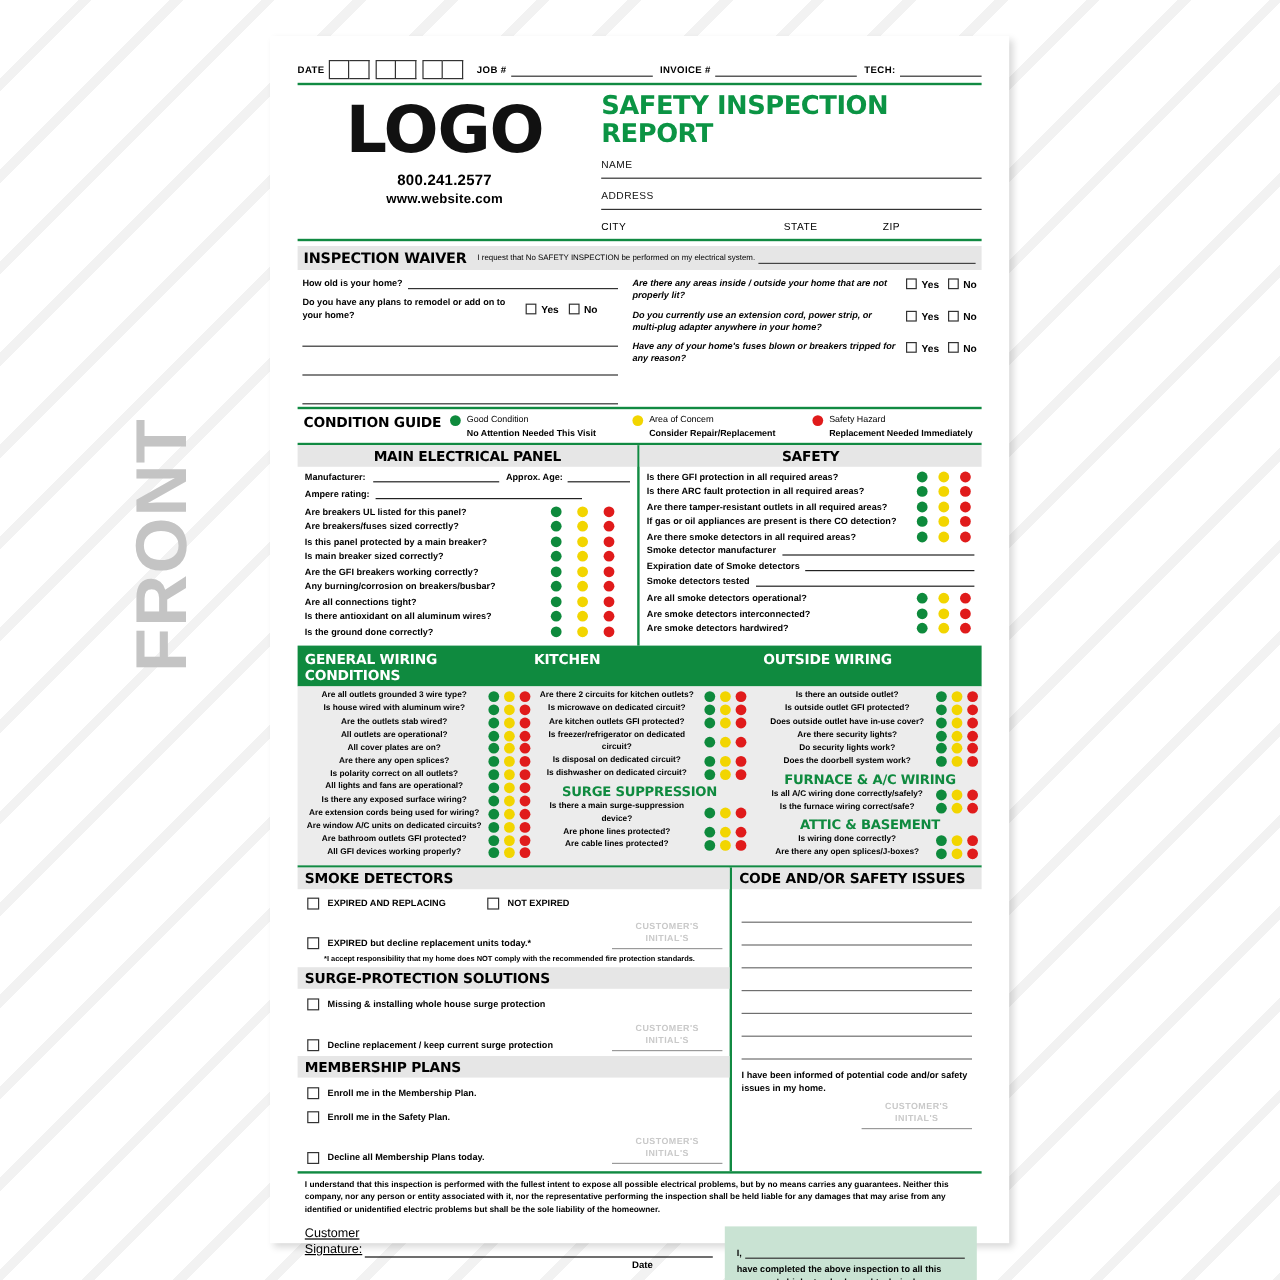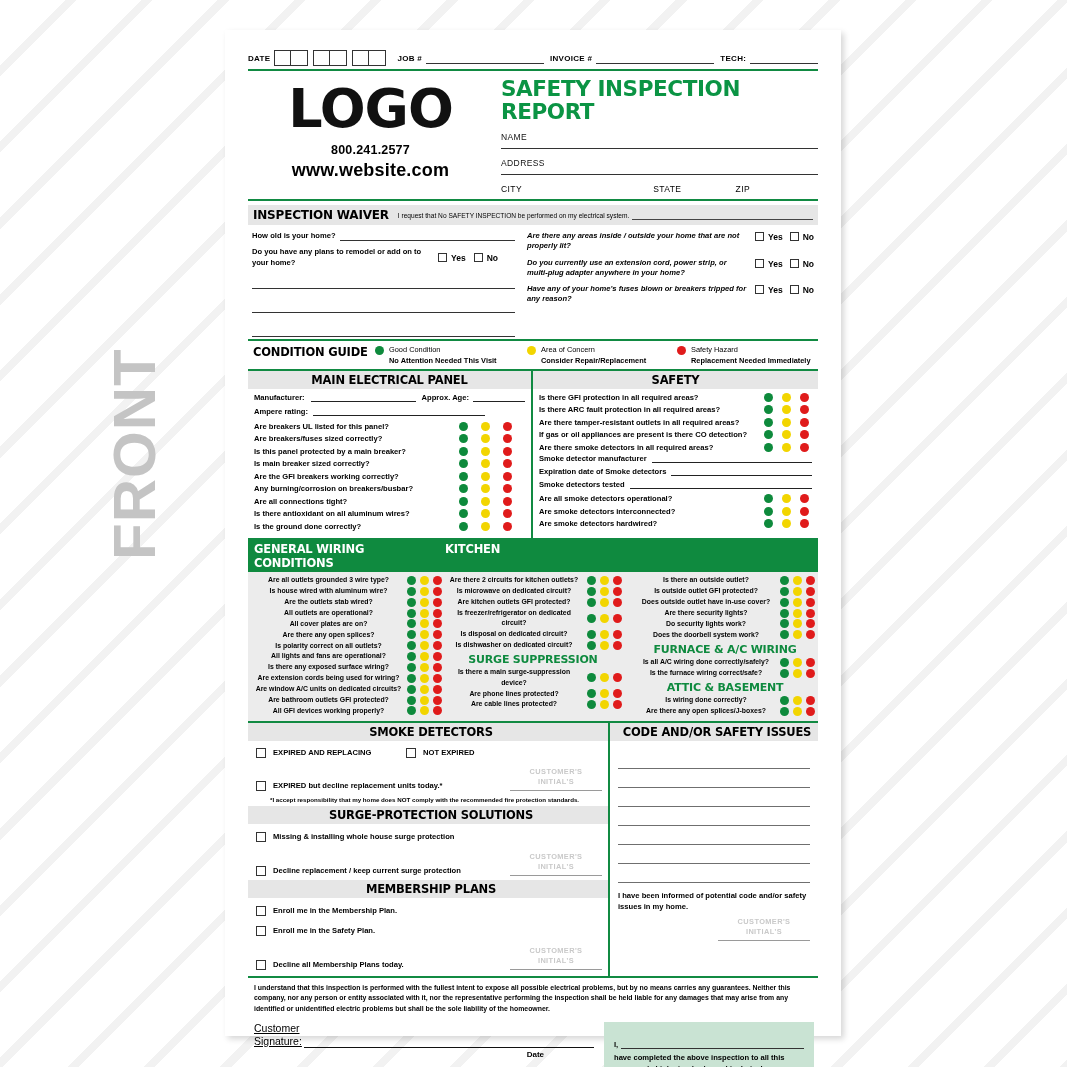--- a/index.html
+++ b/index.html
@@ -56,21 +56,21 @@
 
   
   #header{ display:flex; margin-top:7px; }
   #logo-col{ width:245px; text-align:center; padding-top:4px; }
   #logo-text{
     font-family:"DejaVu Sans", sans-serif;
     font-size:54px; font-weight:bold; letter-spacing:-1px; line-height:1;
     color:#111;
   }
   #logo-phone{ font-size:12.5px; font-weight:bold; margin-top:7px; letter-spacing:.2px; }
-  #logo-web{ font-size:18px; font-weight:bold; margin-top:3px; letter-spacing:.2px; }
+  #logo-web{ font-size:11px; font-weight:bold; margin-top:3px; letter-spacing:.2px; }
   #title-col{ flex:1; padding-left:8px; }
   #report-title{
     font-family:"DejaVu Sans", sans-serif;
     font-size:21.5px; font-weight:bold; color:#0b9444;
     letter-spacing:-.4px; line-height:1.05;
   }
   .hfield{ margin-top:9px; }
   .hfield .cap{ font-size:8.5px; letter-spacing:.4px; color:#111; }
   .hfield .ul{ border-bottom:1px solid #333; height:7px; }
   #citystate{ display:flex; margin-top:9px; font-size:8.5px; letter-spacing:.4px; }
@@ -143,21 +143,21 @@
   .wqrow{ display:flex; align-items:center; font-size:6.9px; font-weight:bold; line-height:1.5; margin-bottom:0.5px; }
   .wqrow .q{ flex:1; padding-right:4px; }
   .subhead{ font-family:"DejaVu Sans",sans-serif; color:#0f8a3f; font-size:11px; font-weight:bold; letter-spacing:-.2px; margin:3px 0 1px 0; }
 
   
   #lower{ display:flex; border-bottom:2px solid #118a42; }
   #low-left{ width:362px; border-right:2px solid #118a42; }
   #low-right{ flex:1; }
   .lsec-head{
     background:#e6e6e6; font-family:"DejaVu Sans",sans-serif;
-    font-size:11.5px; font-weight:bold; padding:2px 0 2px 6px; letter-spacing:-.2px;text-align:center;
+    font-size:11.5px; font-weight:bold; padding:2px 0 2px 6px; letter-spacing:-.2px;
   }
   .cbrow{ display:flex; align-items:center; gap:7px; font-size:7.6px; font-weight:bold; }
   .cb2{ width:10px; height:10px; border:1.4px solid #333; background:#fff; flex:none; }
   .initials{
     color:#c9c9c9; font-size:7.4px; font-weight:bold; text-align:center; line-height:1.35;
     letter-spacing:.4px;
   }
   .initline{ border-bottom:1px solid #9a9a9a; height:2px; }
   .footnote{ font-size:6.2px; font-weight:bold; }
   #code-lines .cl{ border-bottom:1px solid #6f6f6f; height:19px; }
@@ -505,20 +505,21 @@
               </div>
             </div>
       </div>
     </div>
   </div>
 
   <div id="wiring">
     <div id="wiring-head">
       <div id="wh1" class="h">GENERAL WIRING CONDITIONS</div>
       <div id="wh2" class="h">KITCHEN</div>
+      <div id="wh3" class="h">OUTSIDE WIRING</div>
     </div>
     <div id="wiring-body">
       <div id="wc1">
             <div class="wqrow">
               <span class="q">Are all outlets grounded 3 wire type?</span>
               <span class="dots3 tiny">
                 <span class="dot g"></span>
                 <span class="dot y"></span>
                 <span class="dot r"></span>
               </span>

